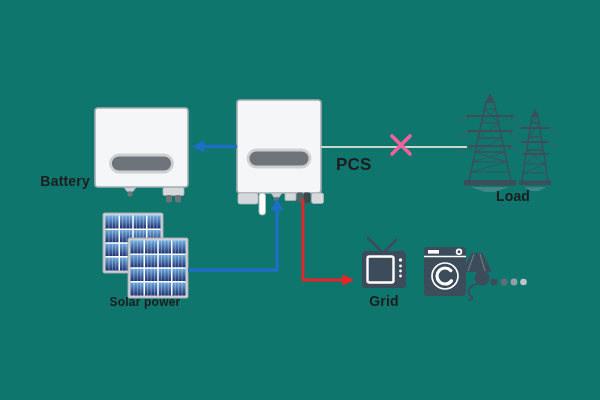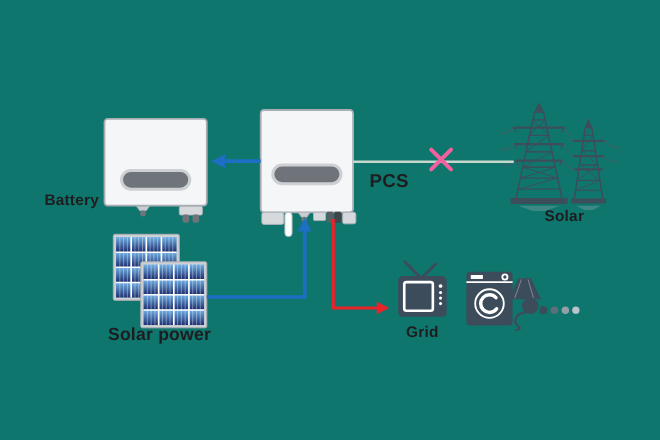--- a/index.html
+++ b/index.html
@@ -8,21 +8,21 @@
     font-family:"Liberation Sans",sans-serif;overflow:hidden;
   }
   .abs{position:absolute;}
   .node-label{
     position:absolute;font-weight:700;font-size:14px;color:#1d1d1f;
     letter-spacing:.2px;z-index:6;line-height:1.1;
   }
   .lbl-battery{left:18px;top:174px;width:72px;text-align:right;}
   .lbl-pcs{left:336px;top:156px;font-size:17px;}
   .lbl-grid{left:483px;top:189px;width:60px;text-align:center;}
-  .lbl-solar{left:84px;top:296px;width:122px;text-align:center;font-size:16px;}
+  .lbl-solar{left:84px;top:296px;width:122px;text-align:center;font-size:12px;}
   .lbl-load{left:354px;top:294px;width:60px;text-align:center;}
   svg{display:block;}
   .layer-devices{z-index:2;}
   .layer-lines{z-index:4;pointer-events:none;}
 </style>
 </head>
 <body>
 
 <div class="canvas">
 
@@ -211,17 +211,17 @@
     </g>
 
     <g>
       <polyline points="303,199 303,280 344,280" fill="none" stroke="#ea2328" stroke-width="2.8"></polyline>
       <polygon points="354,280 342.5,274.3 342.5,285.7" fill="#ea2328"></polygon>
     </g>
   </svg>
 
   <div class="node-label lbl-battery">Battery</div>
   <div class="node-label lbl-pcs">PCS</div>
-  <div class="node-label lbl-grid">Solar</div>
+  <div class="node-label lbl-grid">Load</div>
   <div class="node-label lbl-solar">Solar power</div>
   <div class="node-label lbl-load">Grid</div>
 
 </div>
 
 </body></html>

